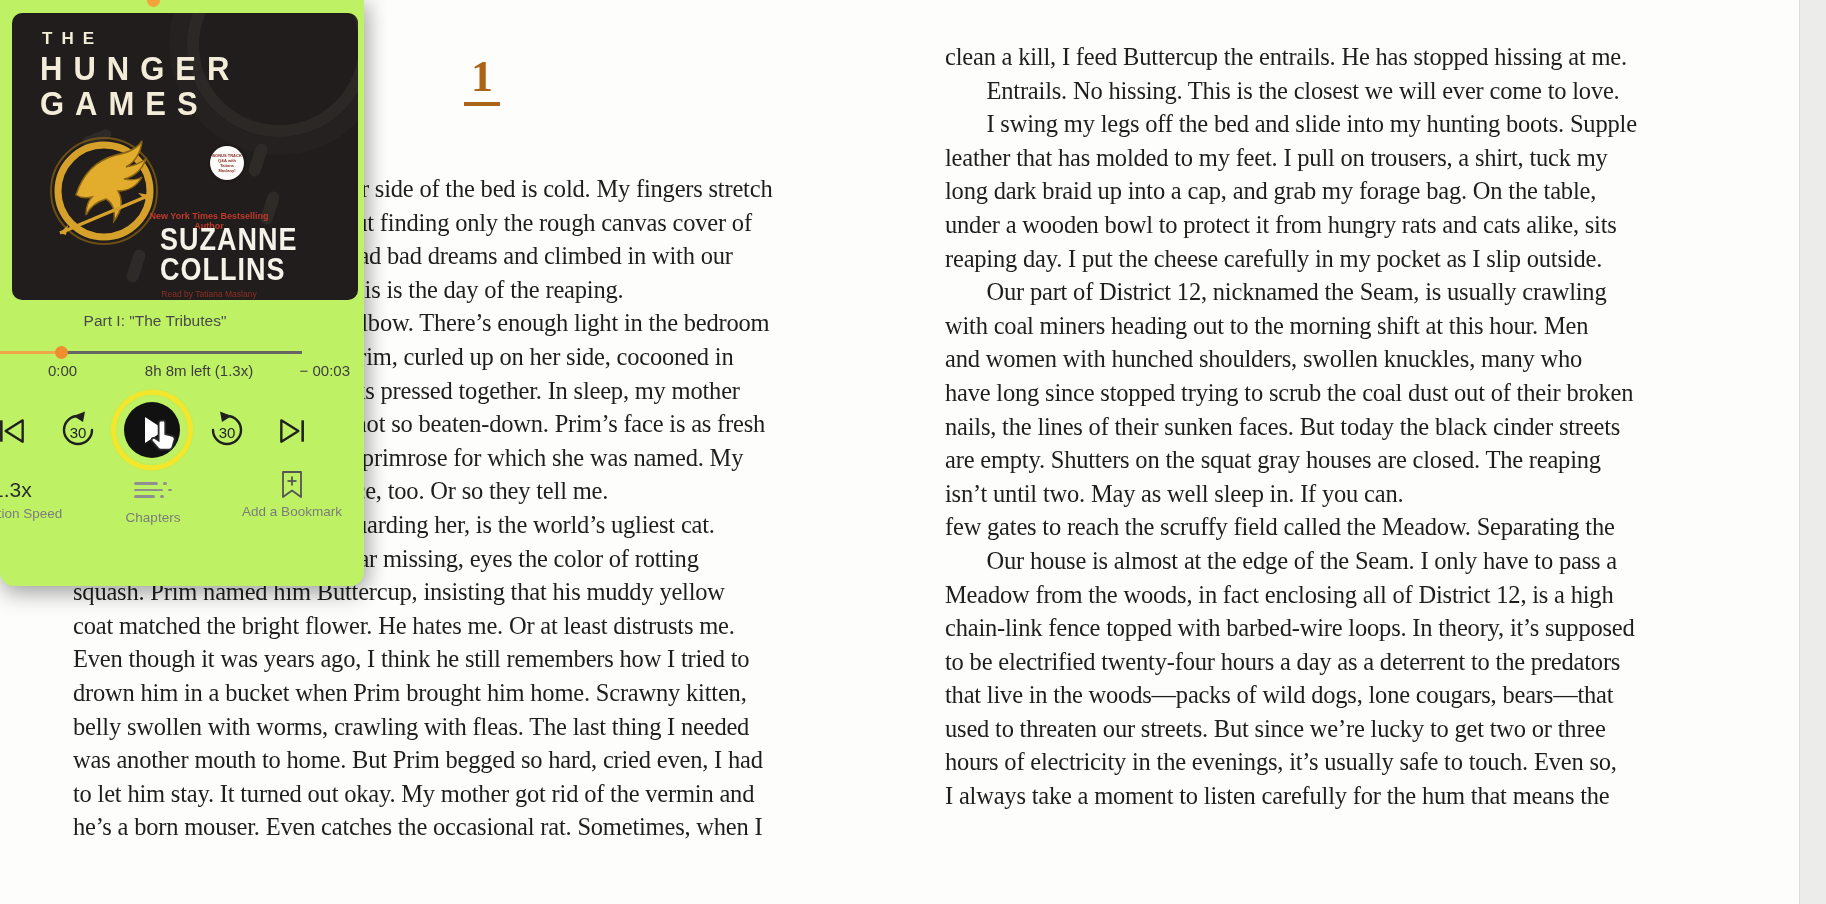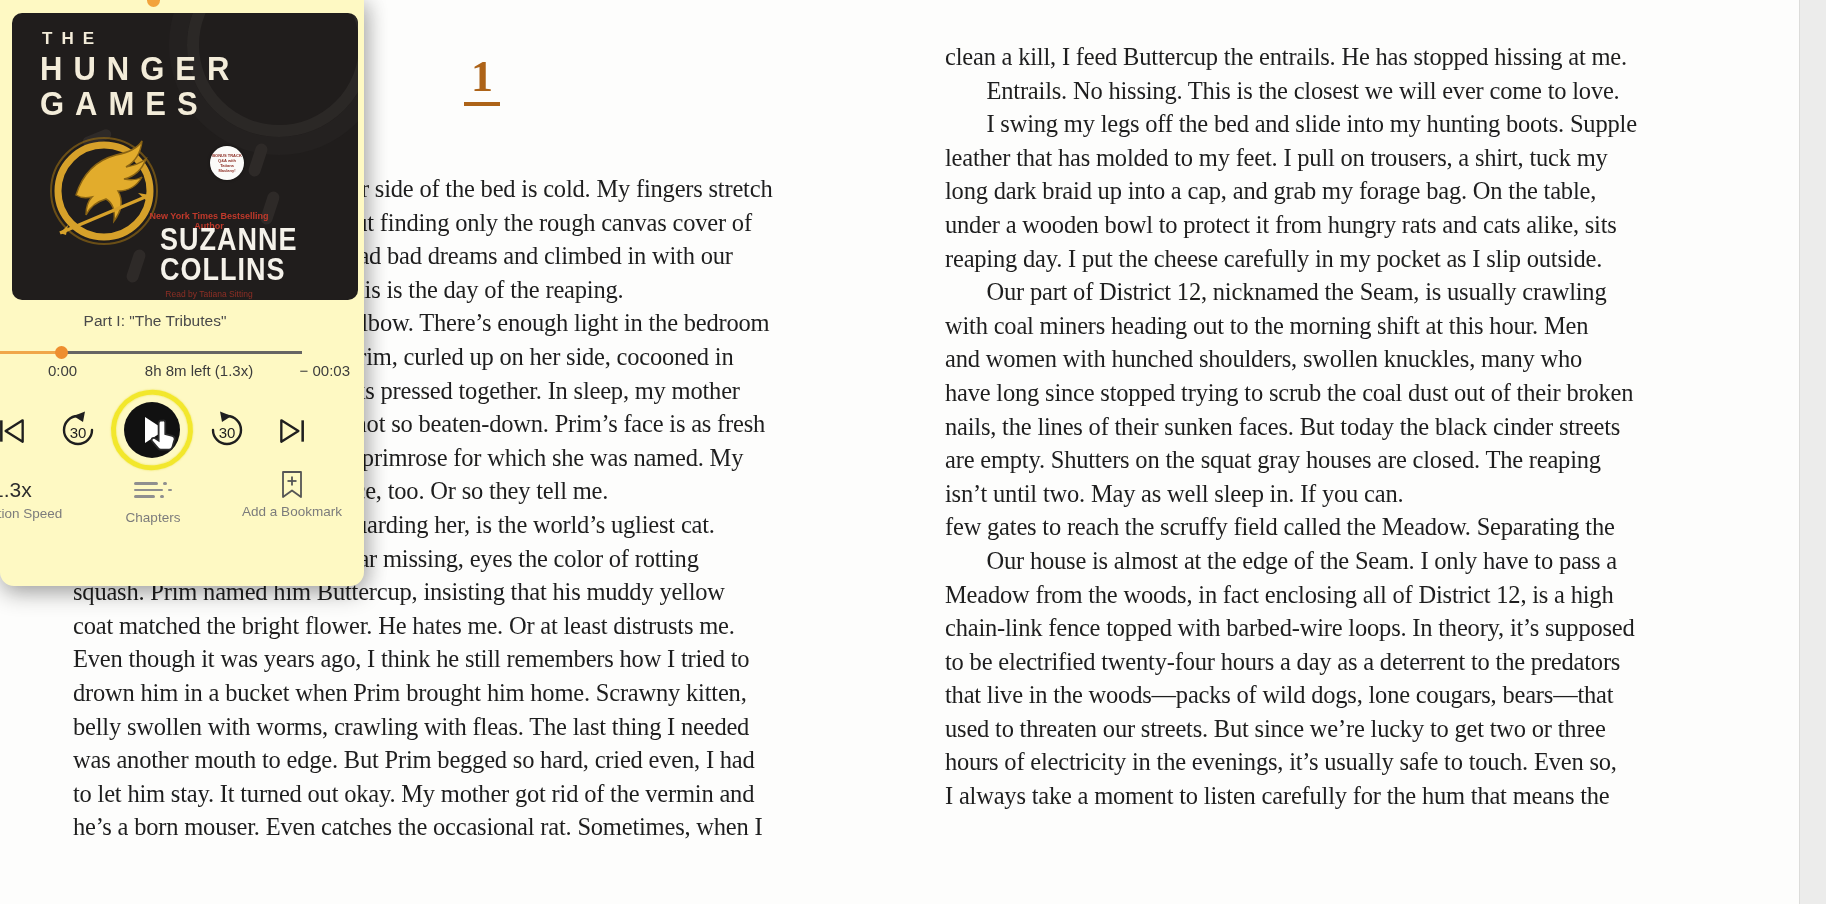--- a/index.html
+++ b/index.html
@@ -25,21 +25,21 @@
   }
   .lines{position:absolute;left:0;}
   .col-left .lines{top:172px;}
   .col-right .lines{top:40px;}
   .lines div{
     white-space:pre;font-family:Liberation Serif, serif;
     font-size:24.5px;line-height:33.6px;color:#1e1e1e;letter-spacing:-0.2px;
   }
   
   .player{
-    position:absolute;left:0;top:0;width:364px;height:586px;background:#fef9c3;
+    position:absolute;left:0;top:0;width:364px;height:586px;background:#bef264;
     border-radius:0 0 14px 14px;box-shadow:0 8px 22px rgba(0,0,0,.30),8px 0 18px rgba(0,0,0,.12);
     z-index:10;
   }
   .top-dot{
     position:absolute;left:147px;top:-6px;width:13px;height:13px;border-radius:50%;
     background:#f2a33c;z-index:12;
   }
   
   .cover{
     position:absolute;left:12px;top:13px;width:346px;height:287px;border-radius:10px;
@@ -158,21 +158,21 @@
       <div>looks younger, still worn but not so beaten-down. Prim’s face is as fresh</div>
       <div>as a raindrop, as lovely as the primrose for which she was named. My</div>
       <div>mother was very beautiful once, too. Or so they tell me.</div>
       <div>       Sitting at Prim’s knees, guarding her, is the world’s ugliest cat.</div>
       <div>Mashed-in nose, half of one ear missing, eyes the color of rotting</div>
       <div>squash. Prim named him Buttercup, insisting that his muddy yellow</div>
       <div>coat matched the bright flower. He hates me. Or at least distrusts me.</div>
       <div>Even though it was years ago, I think he still remembers how I tried to</div>
       <div>drown him in a bucket when Prim brought him home. Scrawny kitten,</div>
       <div>belly swollen with worms, crawling with fleas. The last thing I needed</div>
-      <div>was another mouth to edge. But Prim begged so hard, cried even, I had</div>
+      <div>was another mouth to home. But Prim begged so hard, cried even, I had</div>
       <div>to let him stay. It turned out okay. My mother got rid of the vermin and</div>
       <div>he’s a born mouser. Even catches the occasional rat. Sometimes, when I</div>
     </div>
 </div>
 
 <div class="column col-right">
   <div class="lines">
       <div>clean a kill, I feed Buttercup the entrails. He has stopped hissing at me.</div>
       <div>       Entrails. No hissing. This is the closest we will ever come to love.</div>
       <div>       I swing my legs off the bed and slide into my hunting boots. Supple</div>
@@ -226,21 +226,21 @@
     <div class="badge">
         <div>BONUS TRACK</div>
         <div>Q&amp;A with</div>
         <div>Tatiana</div>
         <div>Maslany!</div>
       </div>
 
     <div class="tagline">New York Times Bestselling Author</div>
     <div class="author a1">SUZANNE</div>
     <div class="author a2">COLLINS</div>
-    <div class="narrator">Read by Tatiana Sitting</div>
+    <div class="narrator">Read by Tatiana Maslany</div>
   </div>
 
   <div class="part-label">Part I: "The Tributes"</div>
 
   <div class="slider">
     <div class="track"></div>
     <div class="fill"></div>
     <div class="handle"></div>
   </div>
 

